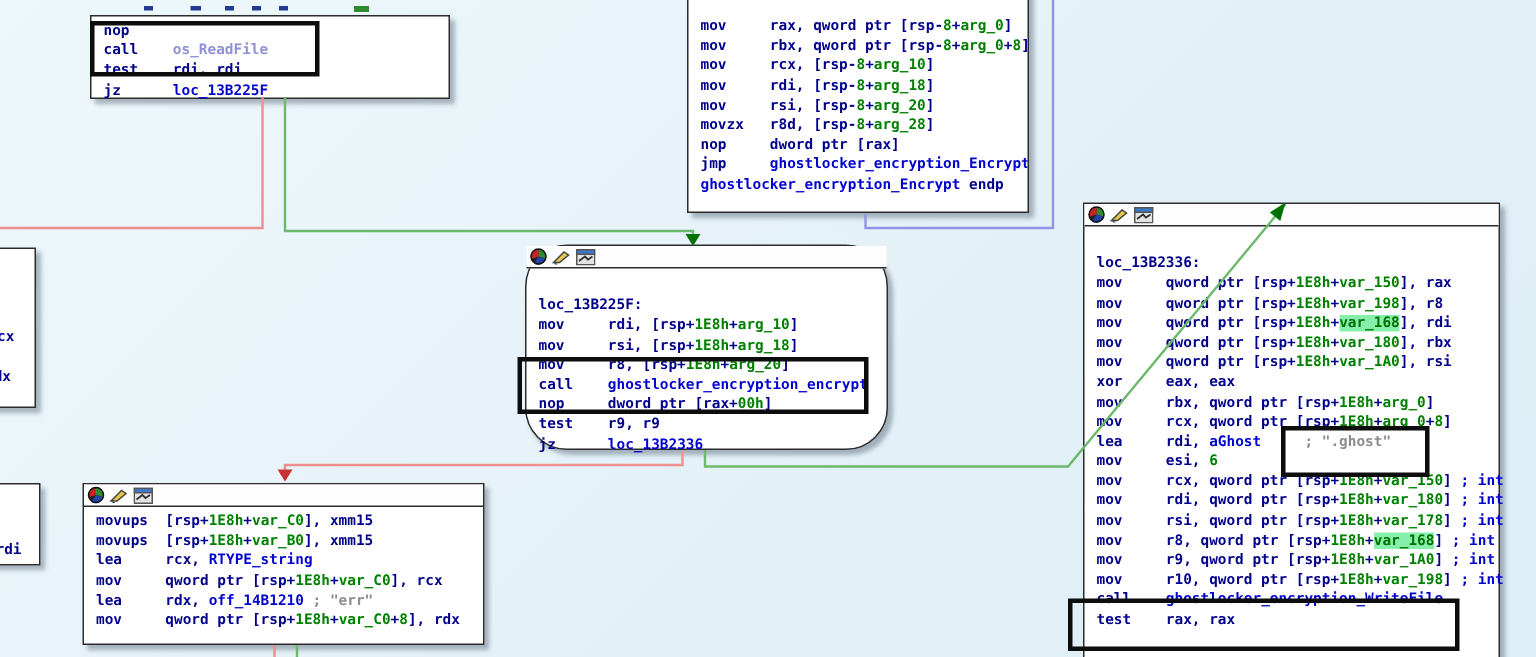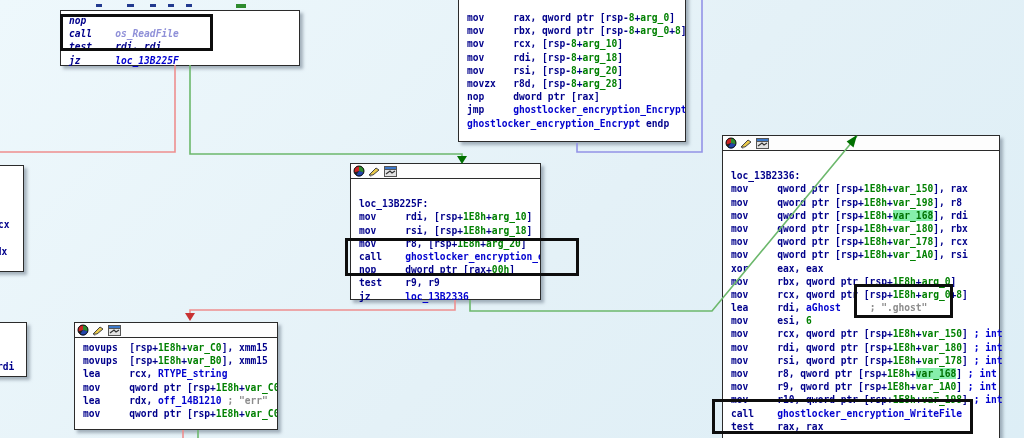--- a/index.html
+++ b/index.html
@@ -35,41 +35,41 @@
     <div class="debris" style="left: 150px; top: 4px; width: 6px; height: 3px; background: rgb(34, 58, 143);"></div>
     <div class="debris" style="left: 168px; top: 4px; width: 6px; height: 3px; background: rgb(34, 58, 143);"></div>
     <div class="debris" style="left: 186px; top: 4px; width: 6px; height: 3px; background: rgb(34, 58, 143);"></div>
     <div class="debris" style="left: 236px; top: 4px; width: 10px; height: 4px; background: rgb(46, 139, 46);"></div>
     <div class="debris" style="left: 477px; top: 2px; width: 9px; height: 3px; background: rgb(34, 58, 143);"></div>
     <div class="debris" style="left: 549px; top: 2px; width: 8px; height: 4px; background: rgb(46, 139, 46);"></div>
     <div class="debris" style="left: 560px; top: 2px; width: 5px; height: 3px; background: rgb(34, 58, 143);"></div>
     <div class="debris" style="left: 625px; top: 2px; width: 9px; height: 4px; background: rgb(46, 139, 46);"></div>
     <div class="debris" style="left: 638px; top: 2px; width: 6px; height: 3px; background: rgb(34, 58, 143);"></div>
     <div class="node clip" style="left: 60px; top: 10px; width: 240px; height: 56px;">
-      <div class="content" style="padding-top: 3px; font-style: italic;">
+      <div class="content" style="padding-top: 3px;">
         <div class="line"><span class="tk">nop</span></div>
         <div class="line"><span class="tk">call    </span><span class="tp">os_ReadFile</span></div>
         <div class="line"><span class="tk">test    rdi, rdi</span></div>
         <div class="line"><span class="tk">jz      </span><span class="tb">loc_13B225F</span></div>
       </div>
     </div>
     <div class="node clip" style="left: 458px; top: -8px; width: 228px; height: 150px;">
       <div class="content" style="padding-top: 18px;">
         <div class="line"><span class="tk">mov     rax, qword ptr [rsp-</span><span class="tg">8</span><span class="tk">+</span><span class="tg">arg_0</span><span class="tk">]</span></div>
         <div class="line"><span class="tk">mov     rbx, qword ptr [rsp-</span><span class="tg">8</span><span class="tk">+</span><span class="tg">arg_0</span><span class="tk">+</span><span class="tg">8</span><span class="tk">]</span></div>
         <div class="line"><span class="tk">mov     rcx, [rsp-</span><span class="tg">8</span><span class="tk">+</span><span class="tg">arg_10</span><span class="tk">]</span></div>
         <div class="line"><span class="tk">mov     rdi, [rsp-</span><span class="tg">8</span><span class="tk">+</span><span class="tg">arg_18</span><span class="tk">]</span></div>
         <div class="line"><span class="tk">mov     rsi, [rsp-</span><span class="tg">8</span><span class="tk">+</span><span class="tg">arg_20</span><span class="tk">]</span></div>
         <div class="line"><span class="tk">movzx   r8d, [rsp-</span><span class="tg">8</span><span class="tk">+</span><span class="tg">arg_28</span><span class="tk">]</span></div>
         <div class="line"><span class="tk">nop     dword ptr [rax]</span></div>
         <div class="line"><span class="tk">jmp     </span><span class="tb">ghostlocker_encryption_Encrypt</span></div>
         <div class="line"><span class="tb">ghostlocker_encryption_Encrypt</span><span class="tk"> endp</span></div>
       </div>
     </div>
-    <div class="node clip" style="left: 350px; top: 163px; width: 191px; height: 137px;">
+    <div class="node clip" style="left: 350px; top: 163px; width: 242px; height: 137px; border-radius: 28px;">
   <div class="tbar">
     <svg width="12" height="12" viewBox="0 0 12 12">
       <circle cx="6" cy="6" r="5" fill="#222222"></circle>
       <path d="M6 6 L6 1 A5 5 0 0 1 10.8 7.5 Z" fill="#2e8b2e"></path>
       <path d="M6 6 L1.2 7.5 A5 5 0 0 1 6 1 Z" fill="#cc2222"></path>
       <path d="M6 6 L10.8 7.5 A5 5 0 0 1 3 10.6 Z" fill="#2244aa"></path>
       <circle cx="6" cy="6" r="5" fill="none" stroke="#111" stroke-width="1"></circle>
     </svg>
     <svg width="13" height="11" viewBox="0 0 13 11">
       <path d="M1 9 L8 2 L11 4 L5 9 Z" fill="#e8c84a" stroke="#444" stroke-width="1"></path>
@@ -86,21 +86,21 @@
         <div class="line"><span class="tk">loc_13B225F:</span></div>
         <div class="line"><span class="tk">mov     rdi, [rsp+</span><span class="tg">1E8h</span><span class="tk">+</span><span class="tg">arg_10</span><span class="tk">]</span></div>
         <div class="line"><span class="tk">mov     rsi, [rsp+</span><span class="tg">1E8h</span><span class="tk">+</span><span class="tg">arg_18</span><span class="tk">]</span></div>
         <div class="line"><span class="tk">mov     r8, [rsp+</span><span class="tg">1E8h</span><span class="tk">+</span><span class="tg">arg_20</span><span class="tk">]</span></div>
         <div class="line"><span class="tk">call    </span><span class="tb">ghostlocker_encryption_encrypt</span></div>
         <div class="line"><span class="tk">nop     dword ptr [rax+</span><span class="tg">00h</span><span class="tk">]</span></div>
         <div class="line"><span class="tk">test    r9, r9</span></div>
         <div class="line"><span class="tk">jz      </span><span class="tb">loc_13B2336</span></div>
       </div>
     </div>
-    <div class="node clip" style="left: 74px; top: 322px; width: 204px; height: 108px;">
+    <div class="node clip" style="left: 55px; top: 322px; width: 268px; height: 108px;">
   <div class="tbar">
     <svg width="12" height="12" viewBox="0 0 12 12">
       <circle cx="6" cy="6" r="5" fill="#222222"></circle>
       <path d="M6 6 L6 1 A5 5 0 0 1 10.8 7.5 Z" fill="#2e8b2e"></path>
       <path d="M6 6 L1.2 7.5 A5 5 0 0 1 6 1 Z" fill="#cc2222"></path>
       <path d="M6 6 L10.8 7.5 A5 5 0 0 1 3 10.6 Z" fill="#2244aa"></path>
       <circle cx="6" cy="6" r="5" fill="none" stroke="#111" stroke-width="1"></circle>
     </svg>
     <svg width="13" height="11" viewBox="0 0 13 11">
       <path d="M1 9 L8 2 L11 4 L5 9 Z" fill="#e8c84a" stroke="#444" stroke-width="1"></path>
@@ -140,21 +140,20 @@
       <path d="M2 8 L6 5 L8 7 L11 5" fill="none" stroke="#333" stroke-width="1.2"></path>
     </svg>
   </div>
 <div class="content" style="padding-top: 5px;">
         <div class="line">&nbsp;</div>
         <div class="line"><span class="tk">loc_13B2336:</span></div>
         <div class="line"><span class="tk">mov     qword ptr [rsp+</span><span class="tg">1E8h</span><span class="tk">+</span><span class="tg">var_150</span><span class="tk">], rax</span></div>
         <div class="line"><span class="tk">mov     qword ptr [rsp+</span><span class="tg">1E8h</span><span class="tk">+</span><span class="tg">var_198</span><span class="tk">], r8</span></div>
         <div class="line"><span class="tk">mov     qword ptr [rsp+</span><span class="tg">1E8h</span><span class="tk">+</span><span class="ty">var_168</span><span class="tk">], rdi</span></div>
         <div class="line"><span class="tk">mov     qword ptr [rsp+</span><span class="tg">1E8h</span><span class="tk">+</span><span class="tg">var_180</span><span class="tk">], rbx</span></div>
-        <div class="line"><span class="tk">mov     qword ptr [rsp+</span><span class="tg">1E8h</span><span class="tk">+</span><span class="tg">var_178</span><span class="tk">], rcx</span></div>
         <div class="line"><span class="tk">mov     qword ptr [rsp+</span><span class="tg">1E8h</span><span class="tk">+</span><span class="tg">var_1A0</span><span class="tk">], rsi</span></div>
         <div class="line"><span class="tk">xor     eax, eax</span></div>
         <div class="line"><span class="tk">mov     rbx, qword ptr [rsp+</span><span class="tg">1E8h</span><span class="tk">+</span><span class="tg">arg_0</span><span class="tk">]</span></div>
         <div class="line"><span class="tk">mov     rcx, qword ptr [rsp+</span><span class="tg">1E8h</span><span class="tk">+</span><span class="tg">arg_0</span><span class="tk">+</span><span class="tg">8</span><span class="tk">]</span></div>
         <div class="line"><span class="tk">lea     rdi, </span><span class="tb">aGhost</span><span class="tc">     ; ".ghost"</span></div>
         <div class="line"><span class="tk">mov     esi, </span><span class="tg">6</span></div>
         <div class="line"><span class="tk">mov     rcx, qword ptr [rsp+</span><span class="tg">1E8h</span><span class="tk">+</span><span class="tg">var_150</span><span class="tk">] </span><span class="tb">; int</span></div>
         <div class="line"><span class="tk">mov     rdi, qword ptr [rsp+</span><span class="tg">1E8h</span><span class="tk">+</span><span class="tg">var_180</span><span class="tk">] </span><span class="tb">; int</span></div>
         <div class="line"><span class="tk">mov     rsi, qword ptr [rsp+</span><span class="tg">1E8h</span><span class="tk">+</span><span class="tg">var_178</span><span class="tk">] </span><span class="tb">; int</span></div>
         <div class="line"><span class="tk">mov     r8, qword ptr [rsp+</span><span class="tg">1E8h</span><span class="tk">+</span><span class="ty">var_168</span><span class="tk">] </span><span class="tb">; int</span></div>

